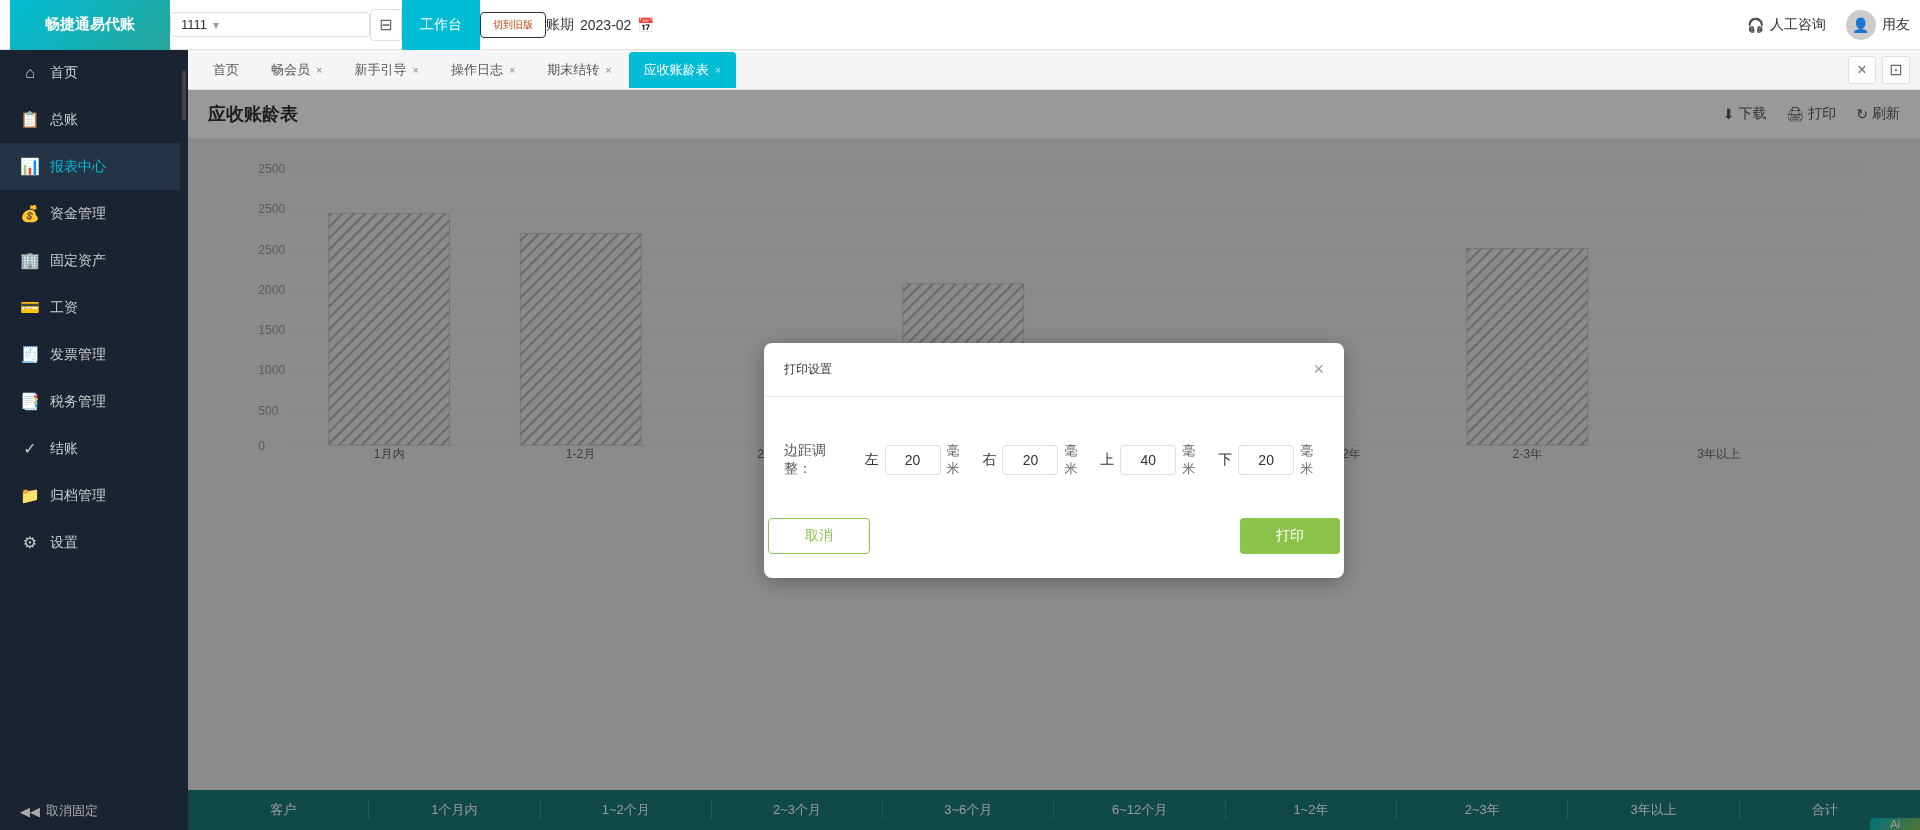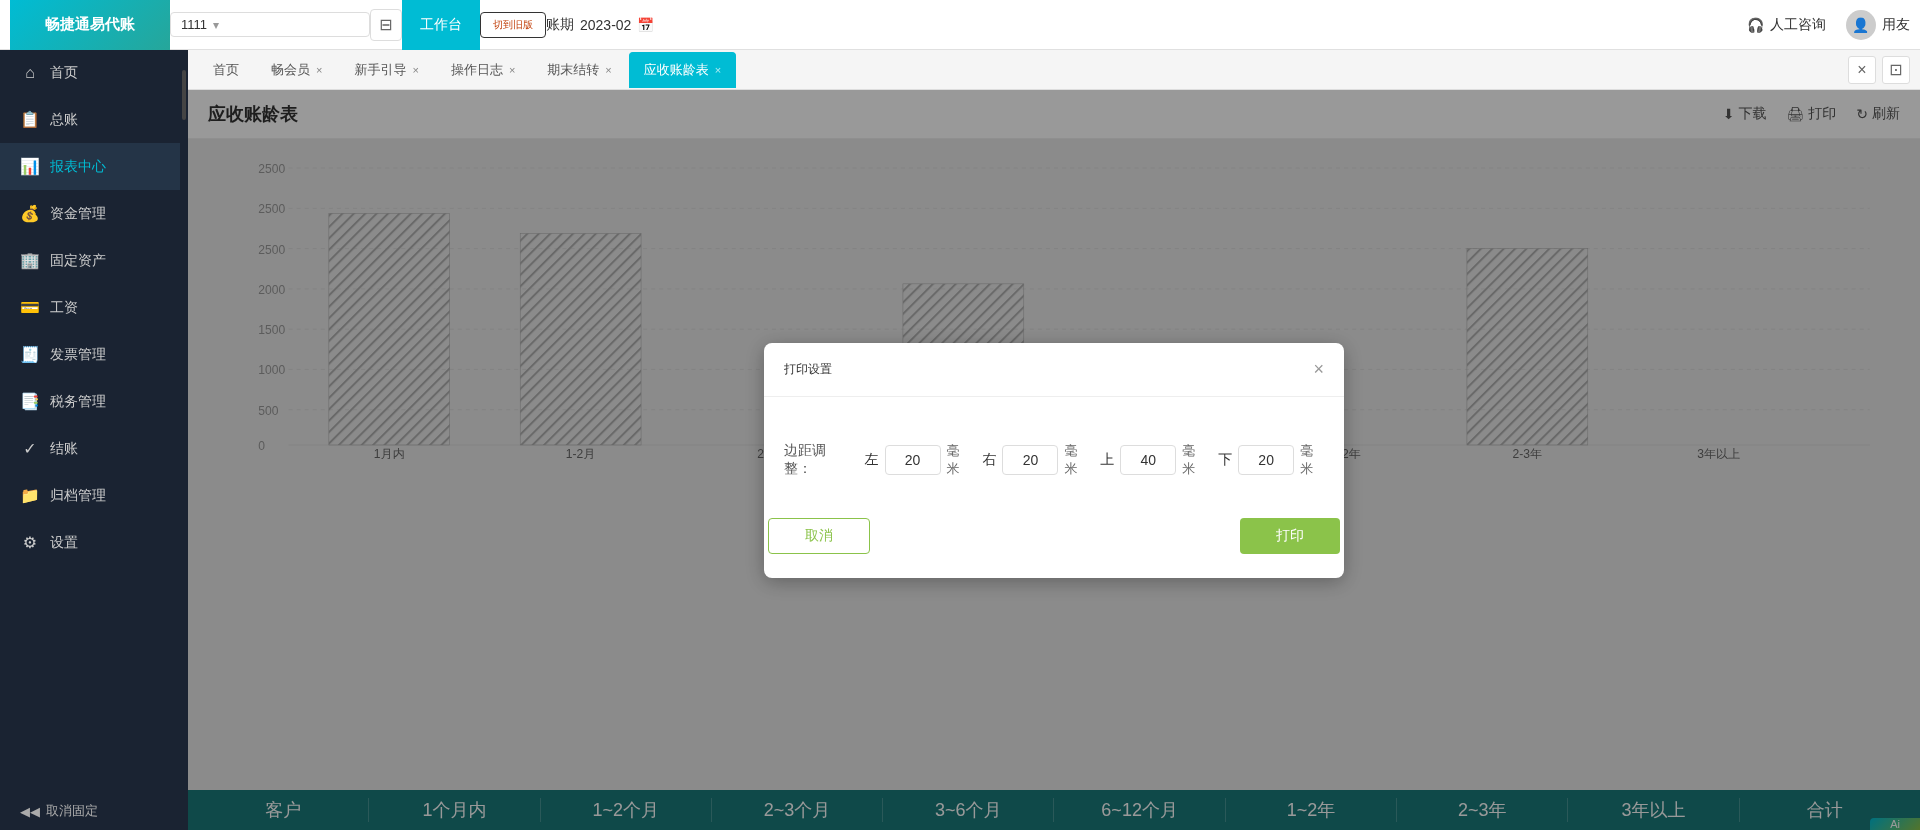--- a/index.html
+++ b/index.html
@@ -208,21 +208,21 @@
       background: #1a7a7a;
       color: #fff;
       display: flex;
       align-items: center;
       height: 40px;
       padding: 0 10px;
     }
     .table-bar-cell {
       flex: 1;
       text-align: center;
-      font-size: 18px;
+      font-size: 13px;
       border-right: 1px solid rgba(255,255,255,0.2);
       padding: 0 10px;
     }
     .table-bar-cell:last-child { border-right: none; }
 
     
     .overlay {
       position: absolute;
       top: 0; left: 0; right: 0; bottom: 0;
       background: rgba(0,0,0,0.4);

